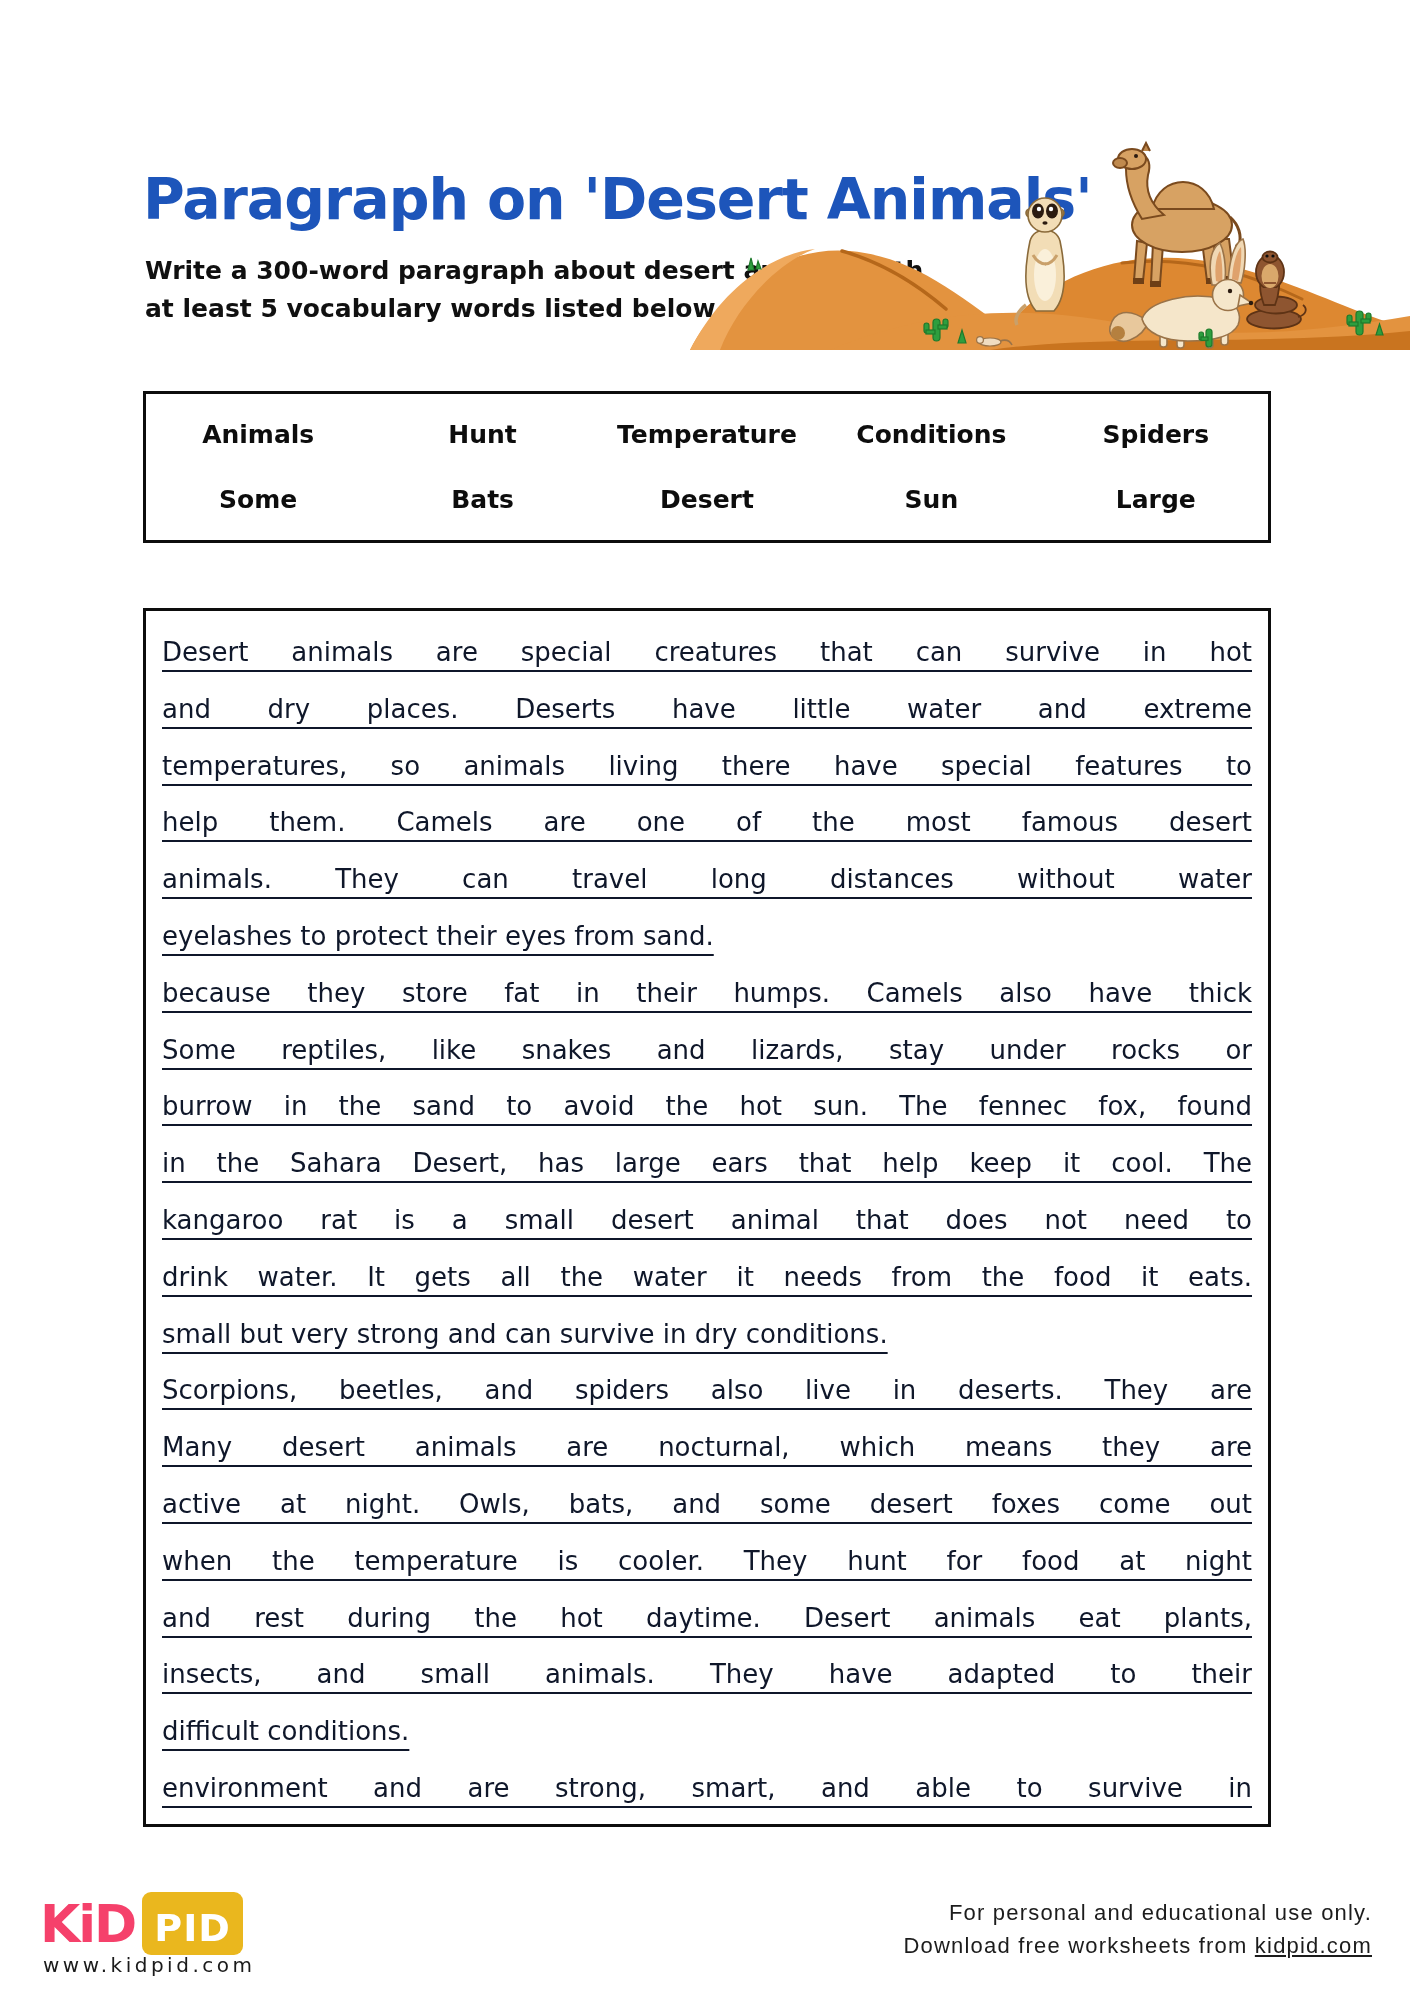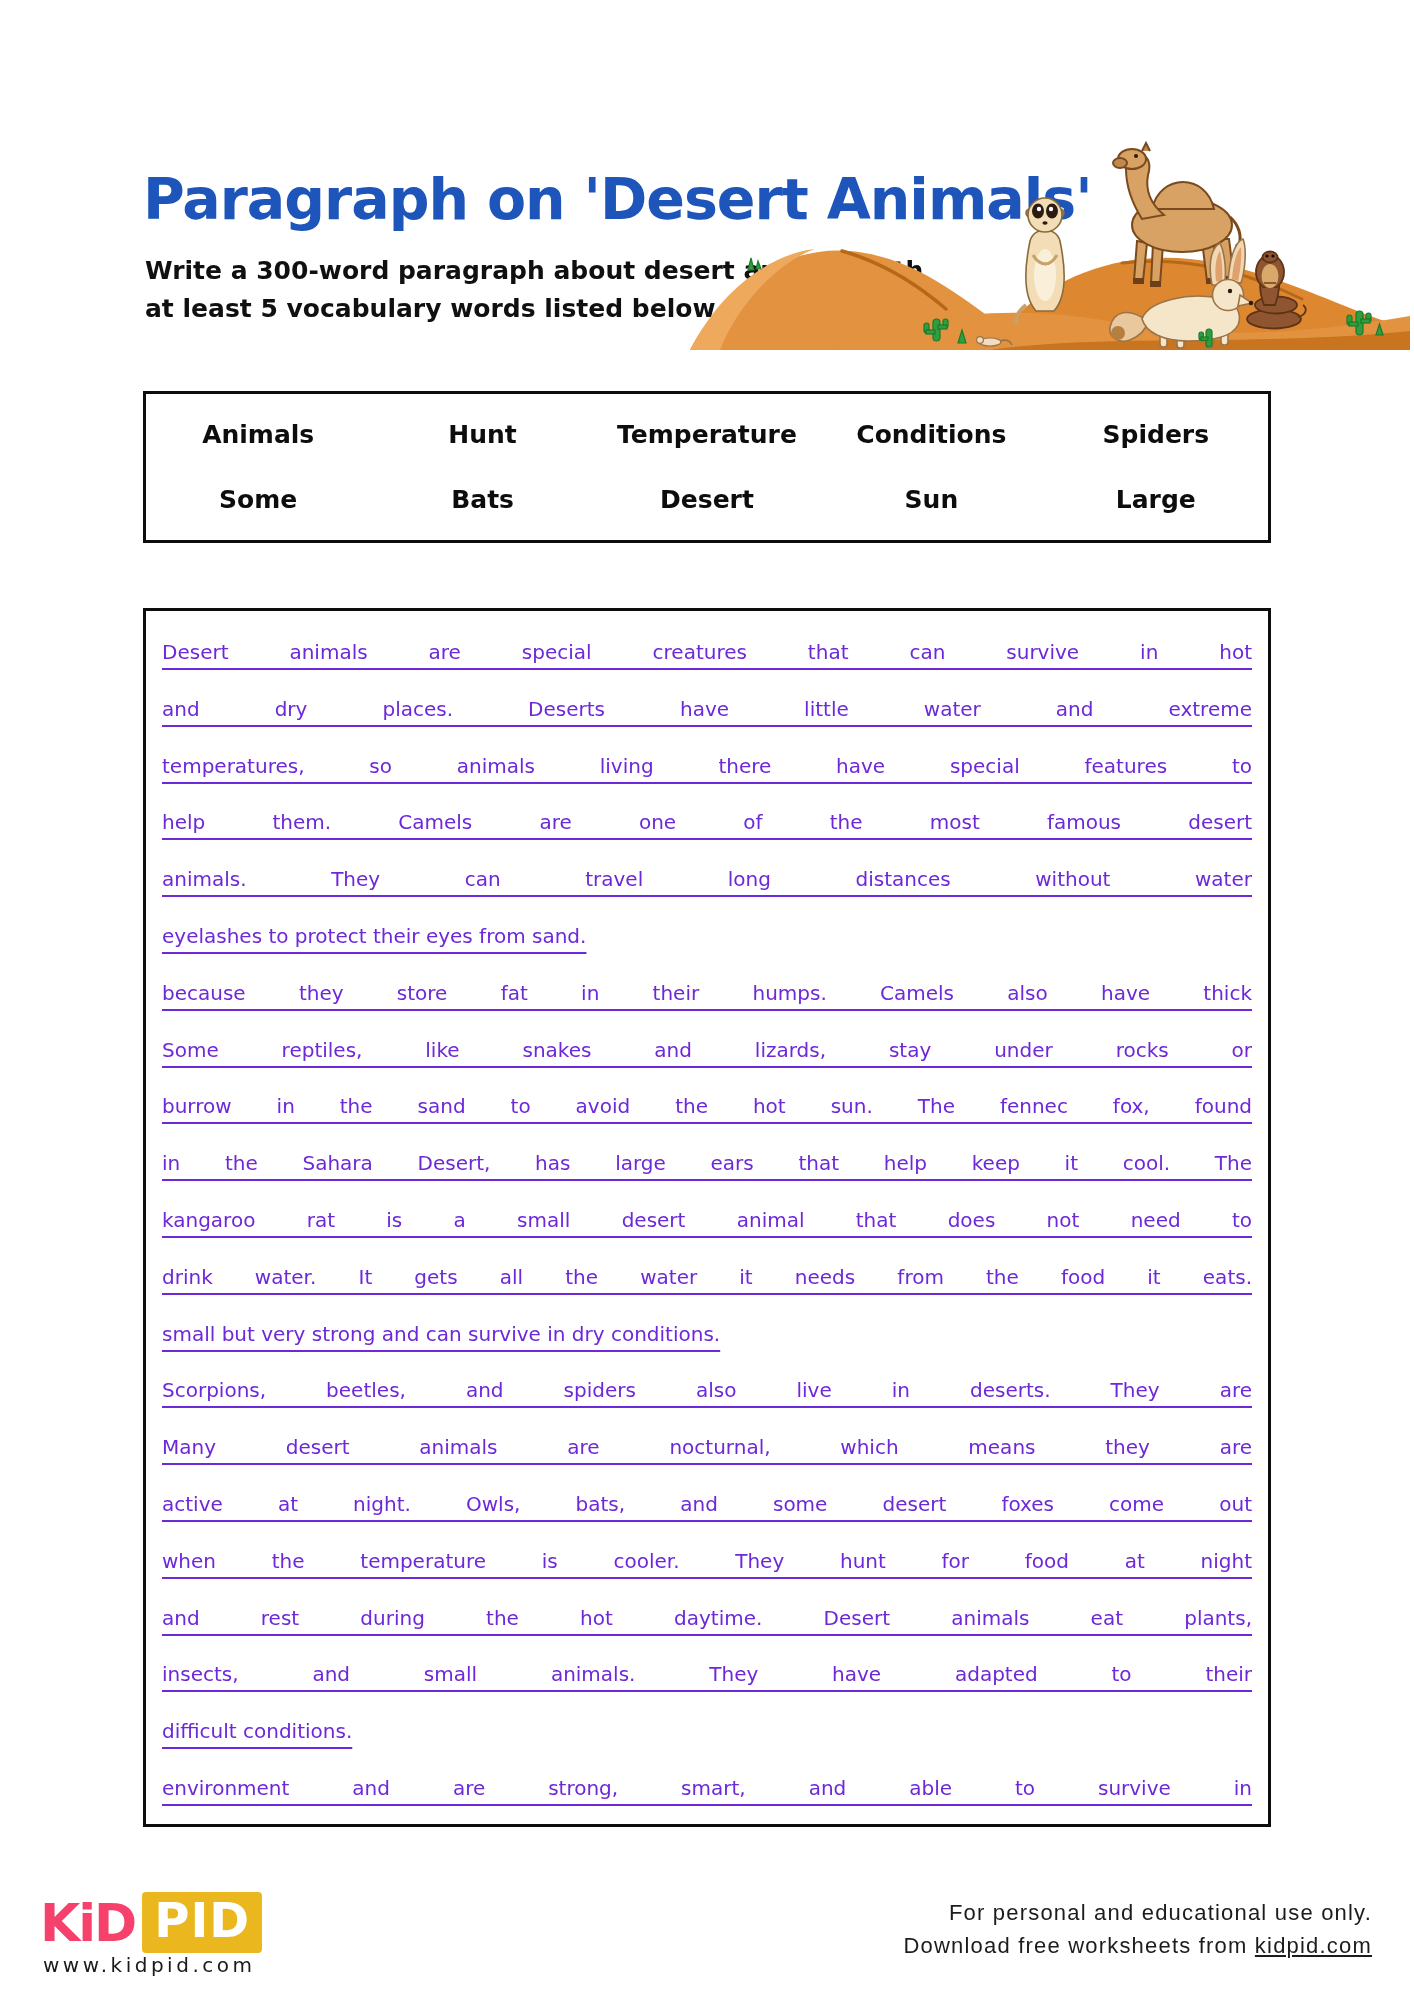--- a/index.html
+++ b/index.html
@@ -33,34 +33,34 @@
   }
   .vocab-word{font-size:25px;font-weight:700;color:#0d0d0d;}
 
   
   .essay-box{
     position:absolute;left:143px;top:608px;width:1128px;height:1219px;
     border:3px solid #0d0d0d;box-sizing:border-box;
     padding:13px 16px 0 16px;
   }
   .essay-line{
-    font-size:20px;line-height:56.8px;height:56.8px;color:#6d28d9;
+    font-size:26px;line-height:56.8px;height:56.8px;color:#0f172a;
     text-decoration:underline;text-decoration-thickness:2px;text-underline-offset:9px;
     text-align:justify;text-align-last:justify;
     white-space:nowrap;overflow:hidden;
   }
   .essay-line.last{text-align-last:left;}
 
   
   .logo{position:absolute;left:40px;top:1892px;display:flex;align-items:center;}
   .logo-kid{font-size:52px;font-weight:700;letter-spacing:-2px;color:var(--logo-pink);}
   .logo-pid{
     margin-left:7px;background:var(--logo-yellow);color:#ffffff;
-    font-size:48px;font-weight:700;letter-spacing:1px;
-    padding:0 12px 5px 12px;border-radius:4px;
+    font-size:38px;font-weight:700;letter-spacing:1px;
+    padding:14px 12px 5px 12px;border-radius:9px;
   }
   .logo-site{
     position:absolute;left:43px;top:1953px;
     font-size:20px;letter-spacing:3.5px;color:#1a1a1a;
   }
   .footer-note{
     position:absolute;right:42px;top:1896px;text-align:right;
     font-family:"Liberation Sans", sans-serif;
     font-size:22px;line-height:33px;letter-spacing:1.2px;color:#1c1c1c;margin-left:8px;
   }

